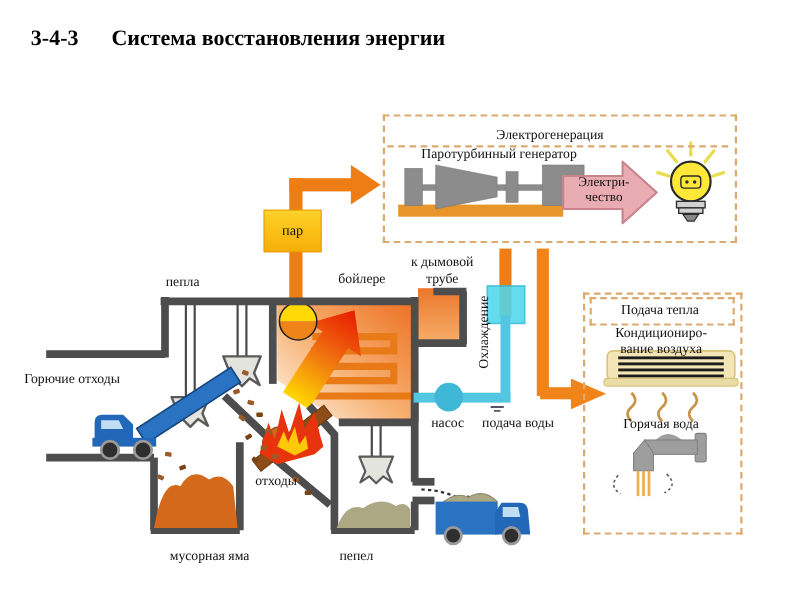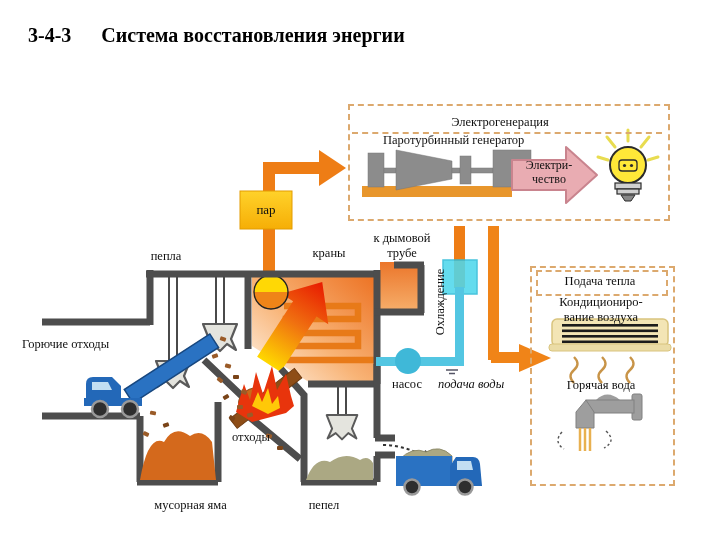--- a/index.html
+++ b/index.html
@@ -259,28 +259,28 @@
 
 <div class="lbl" style="left:383px;top:129px;">Паротурбинный генератор</div>
 <div class="lbl center" style="left:370px;top:111px;width:260px;">Электрогенерация</div>
 <div class="lbl center" style="left:518px;top:154px;width:62px;font-size:12px;">
   <span>Электри-</span><br>
   <span>чество</span>
 </div>
 
 <div class="lbl center" style="left:240px;top:187px;width:52px;line-height:38px;font-size:13px;border-radius:17px;">пар</div>
 <div class="lbl center" style="left:136px;top:245px;width:60px;">пепла</div>
-<div class="lbl center" style="left:298px;top:242px;width:62px;">краны</div>
+<div class="lbl center" style="left:298px;top:242px;width:62px;">бойлере</div>
 <div class="lbl center" style="left:362px;top:227px;width:80px;">
   <span>к дымовой</span><br>
   <span>трубе</span>
 </div>
 <div class="lbl vert" style="left:440px;top:298px;">Охлаждение</div>
 <div class="lbl center" style="left:378px;top:373px;width:58px;">насос</div>
-<div class="lbl center" style="left:424px;top:373px;width:94px;font-style:italic;">подача воды</div>
+<div class="lbl center" style="left:424px;top:373px;width:94px;">подача воды</div>
 <div class="lbl" style="left:22px;top:333px;">Горючие отходы</div>
 <div class="lbl center" style="left:222px;top:426px;width:58px;">отходы</div>
 <div class="lbl center" style="left:143px;top:494px;width:95px;">мусорная яма</div>
 <div class="lbl center" style="left:295px;top:494px;width:58px;">пепел</div>
 
 <div class="lbl center" style="left:536px;top:266px;width:128px;line-height:22px;z-index:4;">Подача тепла</div>
 <div class="lbl center" style="left:534px;top:291px;width:134px;">
   <span>Кондициониро-</span><br>
   <span>вание воздуха</span>
 </div>

